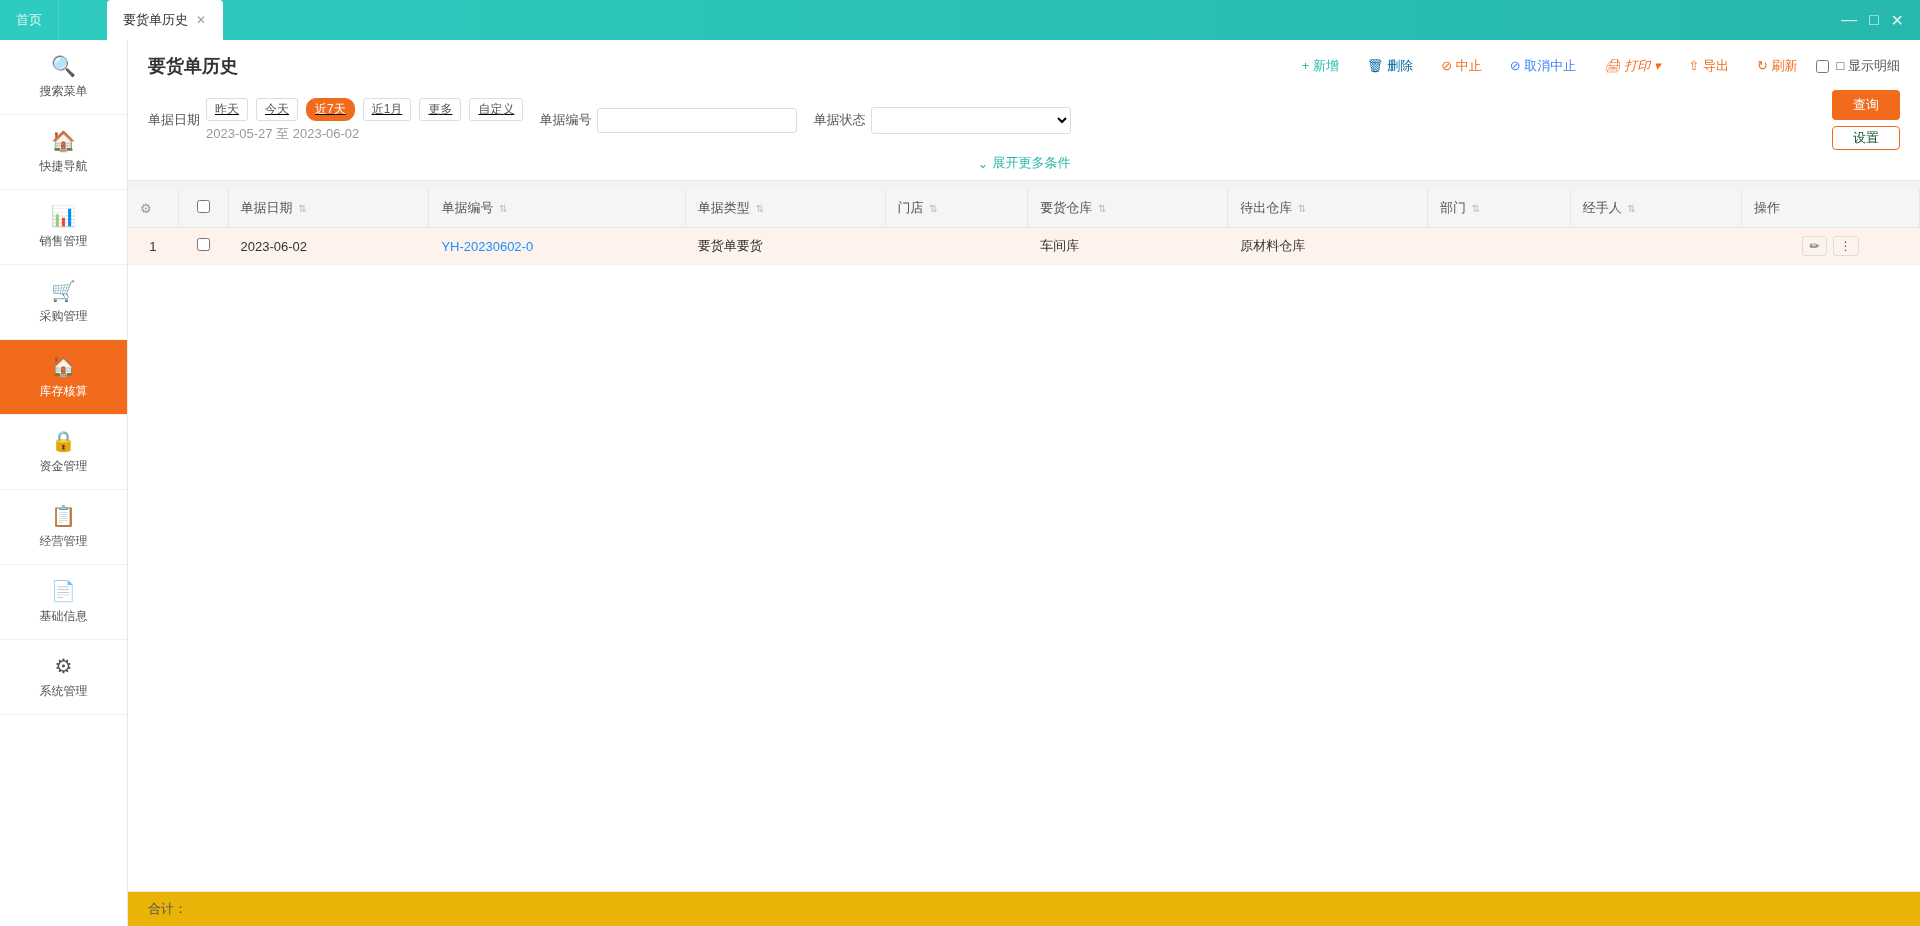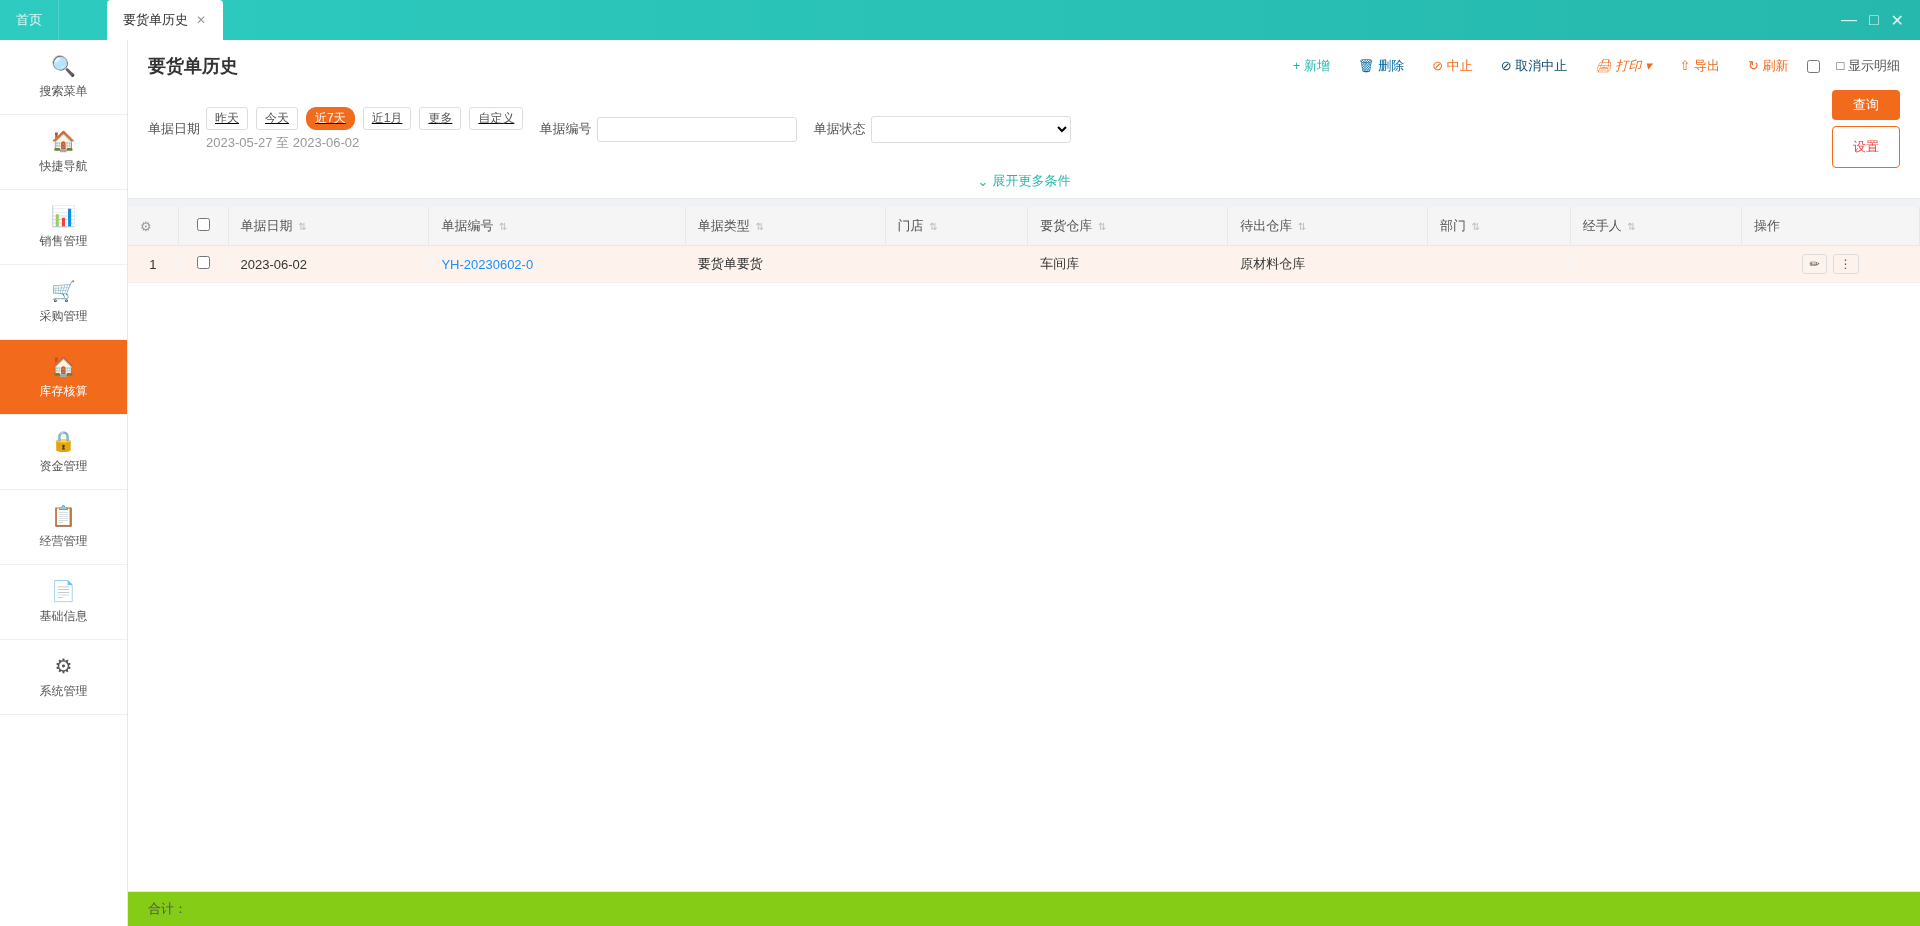--- a/index.html
+++ b/index.html
@@ -130,28 +130,28 @@
       cursor: pointer;
       color: #555;
       font-size: 13px;
       border-radius: 3px;
     }
     .toolbar-btn.new-btn {
       color: #26b8ad;
     }
     .toolbar-btn.del-btn { color: #0369a1; }
     .toolbar-btn.stop-btn { color: #f26b1d; }
-    .toolbar-btn.cancel-btn { color: #0c4a6e; }
+    .toolbar-btn.cancel-btn { color: #3b82f6; }
     .toolbar-btn.print-btn { color: #f26b1d; font-style: italic; }
     .toolbar-btn.export-btn { color: #f26b1d; }
     .toolbar-btn.refresh-btn { color: #f26b1d; }
     .show-detail-btn {
       display: flex;
       align-items: center;
-      gap: 17px;
+      gap: 8px;
       font-size: 13px;
       color: #555;
       cursor: pointer;
     }
 
     
     .filter-area {
       background: #fff;
       padding: 12px 20px;
       flex-shrink: 0;
@@ -232,23 +232,23 @@
       background: #f26b1d;
       color: #fff;
       border: none;
       padding: 6px 20px;
       border-radius: 4px;
       cursor: pointer;
       font-size: 13px;
     }
     .settings-btn {
       background: #fff;
-      color: #ef4444;
+      color: #14532d;
       border: 1px solid #f26b1d;
-      padding: 11px 20px;
+      padding: 2px 20px;
       border-radius: 4px;
       cursor: pointer;
       font-size: 13px;
     }
 
     
     .table-wrapper {
       flex: 1;
       overflow: auto;
       margin: 8px 0 0 0;
@@ -294,21 +294,21 @@
       border: 1px solid #ddd;
       border-radius: 3px;
       padding: 2px 6px;
       cursor: pointer;
       color: #555;
       font-size: 12px;
     }
 
     
     .table-footer {
-      background: #84cc16;
+      background: #eab308;
       padding: 8px 20px;
       border-top: 1px solid #e8e8e8;
       flex-shrink: 0;
       display: flex;
       align-items: center;
     }
     .footer-total { color: #555; font-size: 13px; }
 
     
     .pagination-bar {

